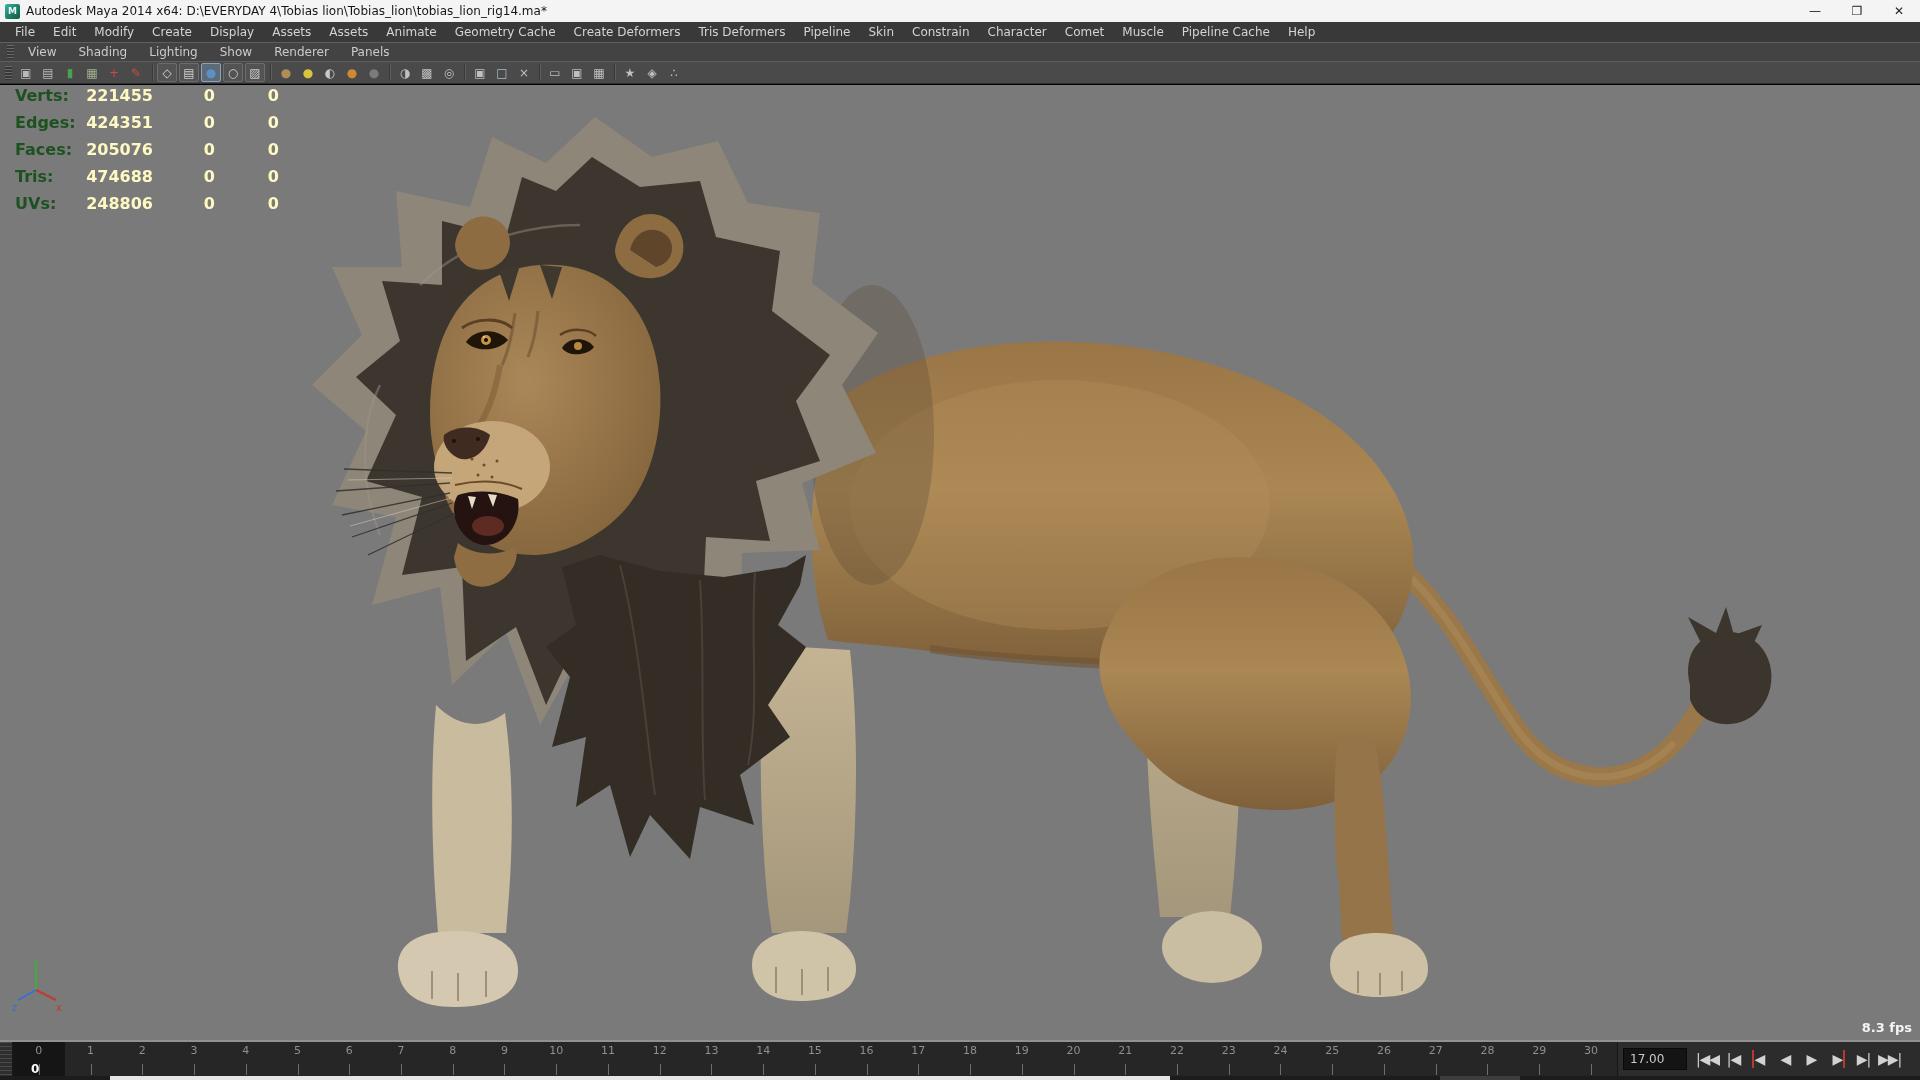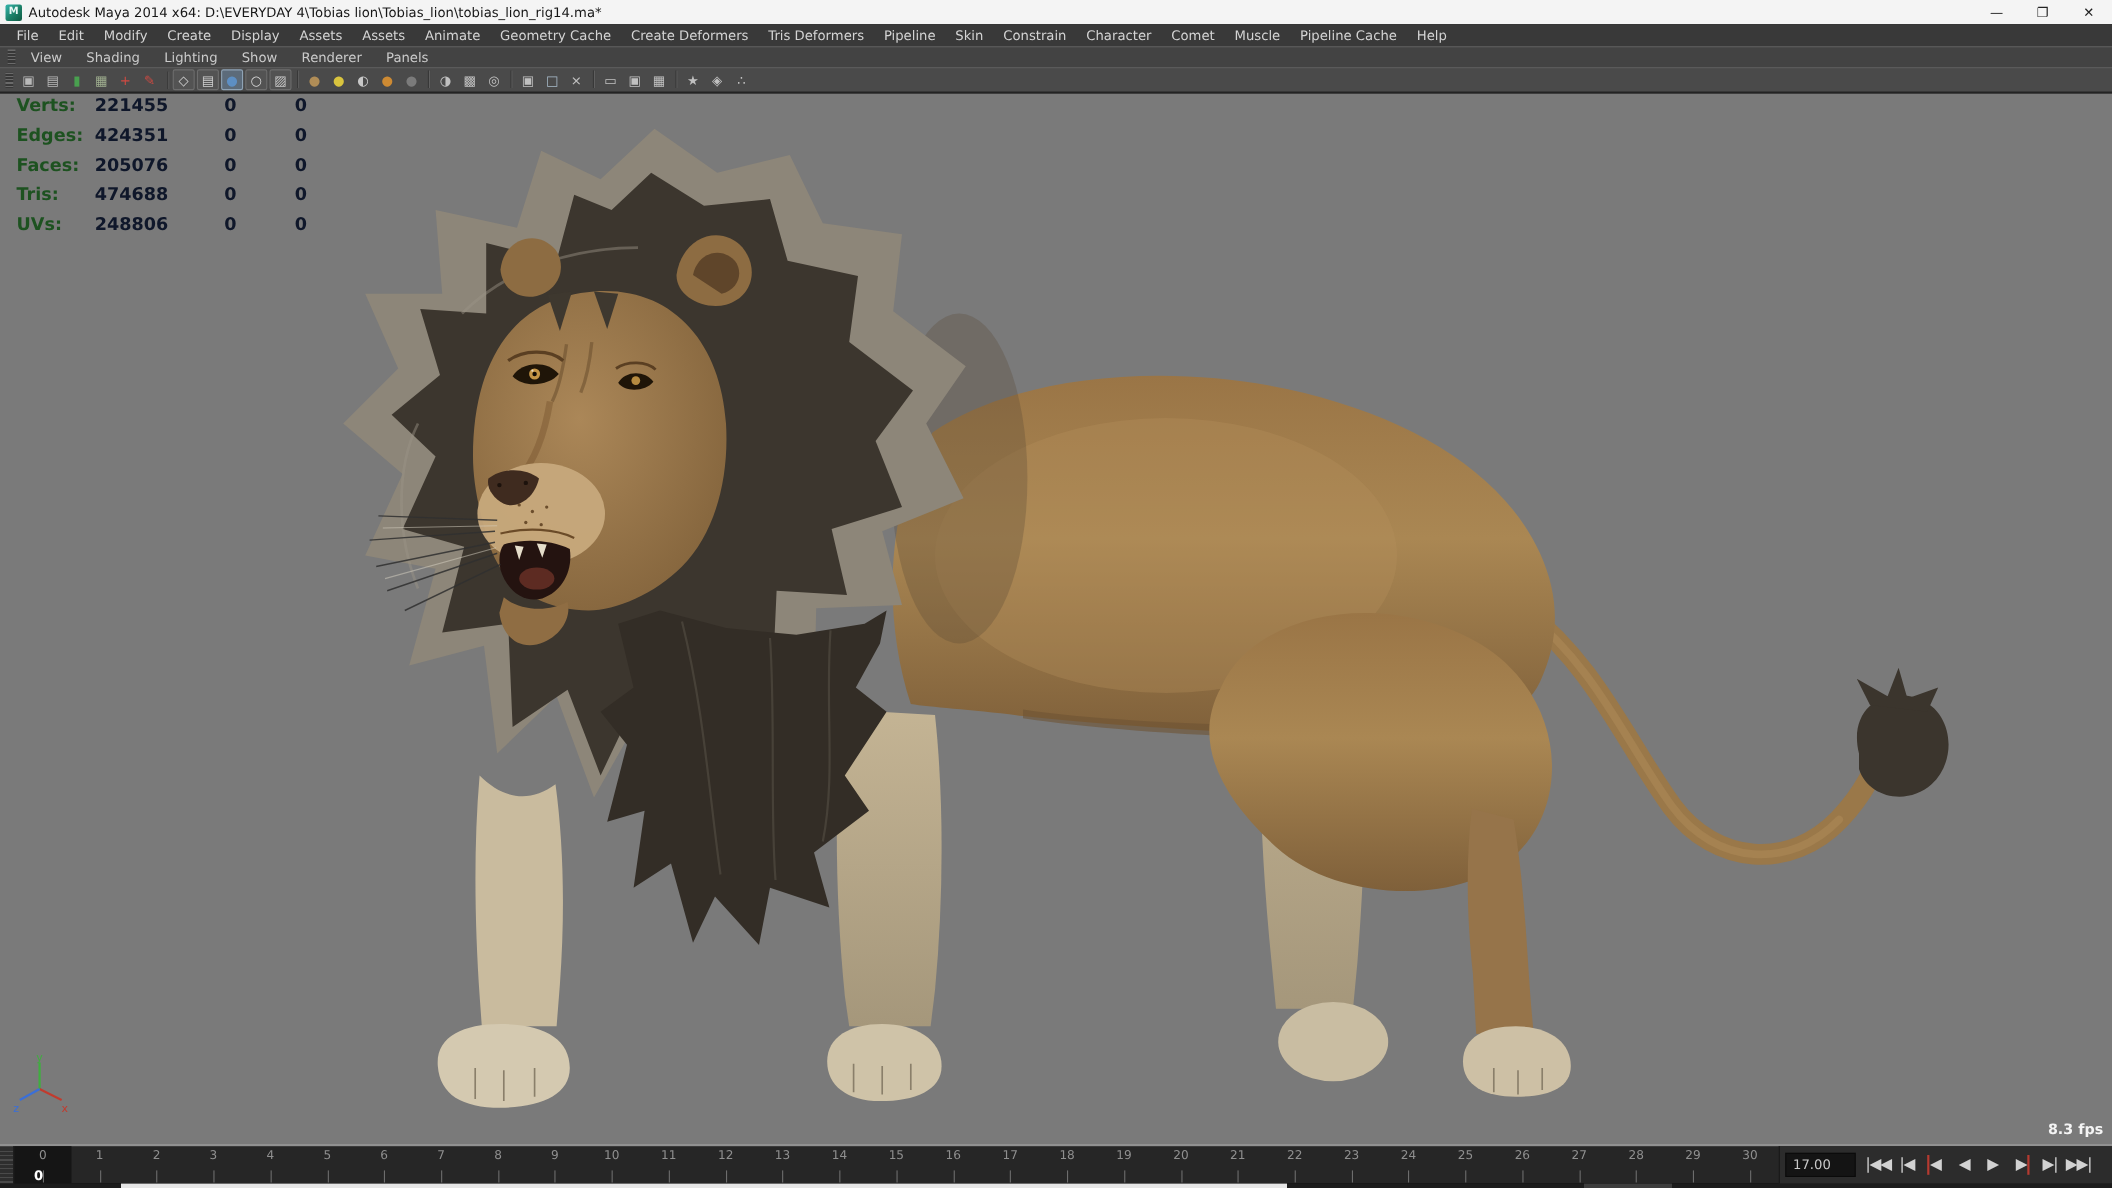--- a/index.html
+++ b/index.html
@@ -35,21 +35,21 @@
   .tool-btn.sep-before { margin-left:10px; position:relative; }
   .tool-btn.sep-before::before { content:""; position:absolute; left:-6px; top:1px; height:16px; width:1px;
               background:#383838; border-right:1px solid #5f5f5f; }
 
   
   .viewport { position:absolute; top:85px; left:0; width:1920px; height:955px; background:#7a7a7a; }
   .hud { position:absolute; left:15px; top:1px; display:grid;
          grid-template-columns:62px 76px 62px 64px; row-gap:8px;
          font-size:16px; font-weight:bold; }
   .hud .lab { color:#1d5220; }
-  .hud .num { color:#0f172a; text-align:right; }
+  .hud .num { color:#fef9c3; text-align:right; }
   .renderer-label { position:absolute; top:18px; left:0; right:0; text-align:center;
                     color:#14501a; font-weight:bold; font-size:12px; }
   .camera-label { position:absolute; bottom:7px; left:0; right:0; text-align:center;
                   color:#14501a; font-weight:bold; font-size:12px; }
   .fps-label { position:absolute; right:8px; bottom:5px; color:#f4f4f4; font-weight:bold; font-size:13px;text-align:center; }
   .axis-gizmo { position:absolute; left:6px; bottom:26px; }
   .lion-svg { position:absolute; left:0; top:0; }
 
   
   .timeline-area { position:absolute; top:1040px; left:0; width:1920px; height:36px;

